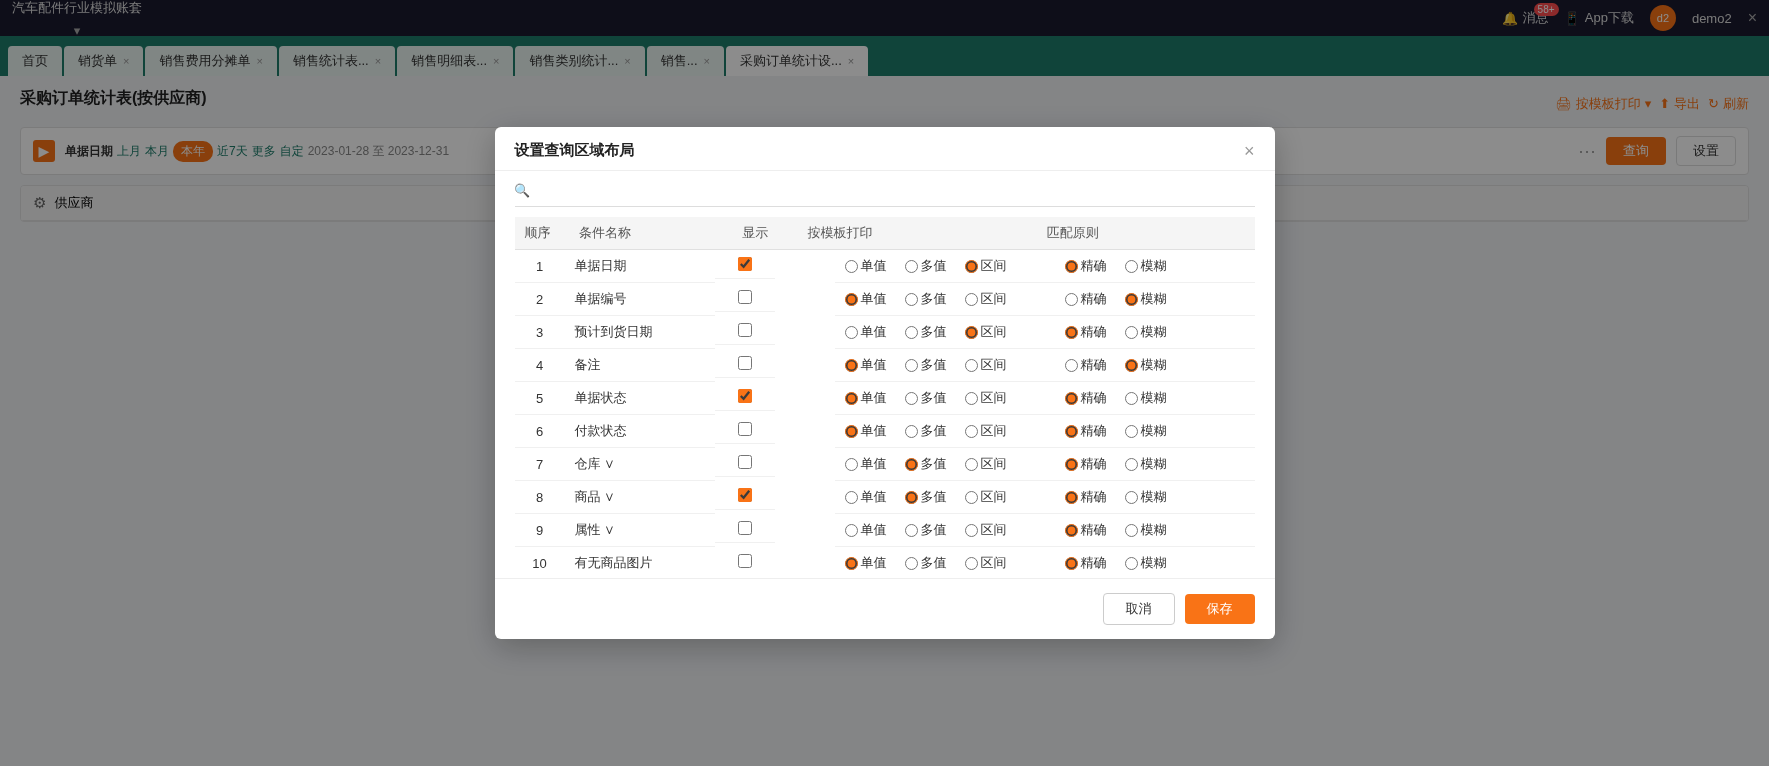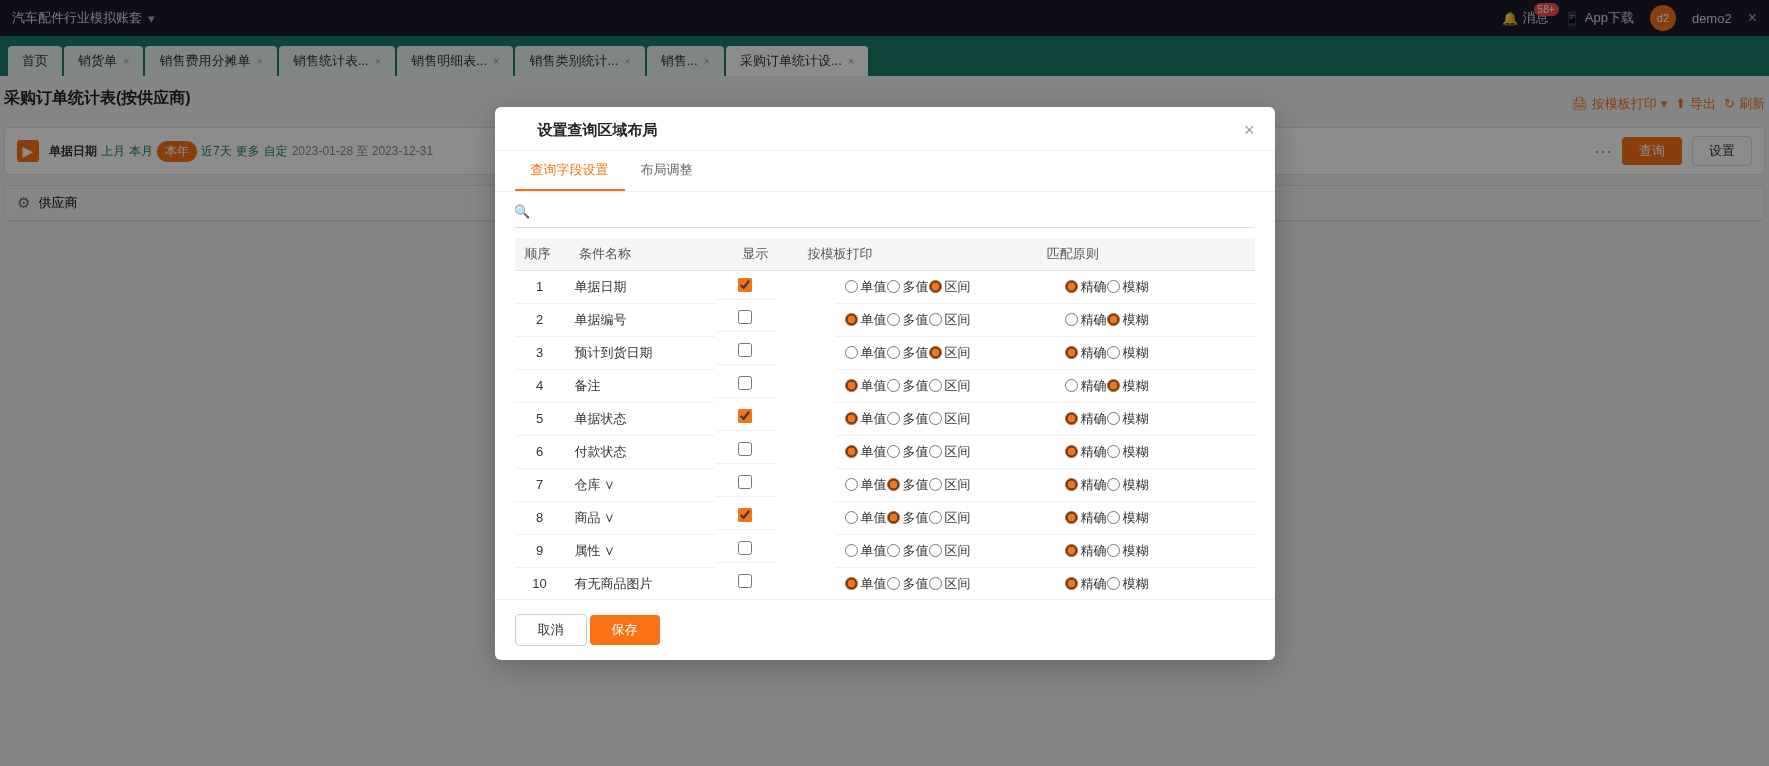--- a/index.html
+++ b/index.html
@@ -8,21 +8,21 @@
     
     .top-bar {
       background: #1a1a2e;
       height: 36px;
       display: flex;
       align-items: center;
       justify-content: space-between;
       padding: 0 12px;
       color: #ccc;
     }
-    .top-bar-left { font-size: 13px; color: #ddd; display: flex; align-items: center; gap: 6px; }
+    .top-bar-left { font-size: 13px; color: #ddd; display: flex; align-items: center; gap: 6px; flex-direction: column; }
     .top-bar-right { display: flex; align-items: center; gap: 16px; font-size: 13px; color: #ddd; }
     .top-bar-right .notif { position: relative; display: flex; align-items: center; gap: 4px; }
     .badge { background: #ff4d4f; color: #fff; border-radius: 8px; font-size: 10px; padding: 1px 4px; position: absolute; top: -6px; right: -10px; }
     .avatar { width: 26px; height: 26px; border-radius: 50%; background: #f97316; color: #fff; display: flex; align-items: center; justify-content: center; font-size: 11px; }
 
     
     .tab-bar {
       background: #1e7d6b;
       height: 40px;
       display: flex;
@@ -38,21 +38,21 @@
       color: #333;
       display: flex; align-items: center; gap: 6px;
       cursor: pointer;
     }
     .tab-item.active { background: #fff; }
     .tab-close { color: #999; font-size: 11px; cursor: pointer; }
 
     
     .page-area {
       background: #f0f2f5;
-      padding: 12px 4px;
+      padding: 12px 20px;
     }
     .page-title { font-size: 16px; font-weight: bold; color: #222; margin-bottom: 10px; }
     .toolbar-btn {
       background: #f97316;
       color: #fff;
       border: none;
       border-radius: 4px;
       padding: 5px 12px;
       font-size: 13px;
       cursor: pointer;
@@ -116,21 +116,21 @@
       display: flex;
       flex-direction: column;
     }
     .modal-header {
       display: flex;
       align-items: center;
       justify-content: space-between;
       padding: 14px 20px 10px;
       border-bottom: 1px solid #eee;
     }
-    .modal-title { font-size: 15px; font-weight: bold; color: #222; margin-left: 23px; }
+    .modal-title { font-size: 15px; font-weight: bold; color: #222; }
     .modal-close { cursor: pointer; color: #999; font-size: 18px; line-height: 1; }
     .modal-tabs {
       display: flex;
       gap: 0;
       padding: 0 20px;
       border-bottom: 1px solid #eee;
     }
     .modal-tab {
       padding: 10px 16px;
       font-size: 13px;
@@ -189,33 +189,34 @@
       max-height: 320px;
       flex: 1;
     }
     .scroll-body::-webkit-scrollbar { width: 6px; }
     .scroll-body::-webkit-scrollbar-track { background: #f5f5f5; }
     .scroll-body::-webkit-scrollbar-thumb { background: #ccc; border-radius: 3px; }
 
     .order-num { color: #f97316; font-size: 13px; text-align: center; }
 
     
-    .radio-group { display: flex; align-items: center; gap: 0; }
+    .radio-group { display: flex; align-items: center; gap: 18px; }
     .radio-item { display: flex; align-items: center; gap: 3px; cursor: pointer; }
     .radio-item input[type=radio] { accent-color: #f97316; cursor: pointer; }
 
     
     .check-item { display: flex; align-items: center; justify-content: center; }
     .check-item input[type=checkbox] { accent-color: #f97316; width: 14px; height: 14px; cursor: pointer; }
 
     
     .modal-footer {
       display: flex;
+      justify-content: flex-end;
       align-items: center;
-      gap: 3px;
+      gap: 10px;
       padding: 14px 20px;
       border-top: 1px solid #eee;
     }
     .btn-cancel {
       background: #fff;
       border: 1px solid #ccc;
       border-radius: 4px;
       padding: 6px 22px;
       font-size: 13px;
       cursor: pointer;
@@ -365,28 +366,20 @@
 </div>
 
 <div class="overlay">
   <div class="modal">
 
     <div class="modal-header">
       <span class="modal-title">设置查询区域布局</span>
       <span class="modal-close">×</span>
     </div>
 
-    <div class="modal-tabs">
-      <div class="modal-tab active">
-        <span>查询字段设置</span>
-      </div>
-      <div class="modal-tab">
-        <span>布局调整</span>
-      </div>
-    </div>
 
     <div class="modal-body">
 
       <div class="search-box">
         <span style="color:#aaa;">🔍</span>
       </div>
 
       <table class="conditions-table">
         <thead>
           <tr>

